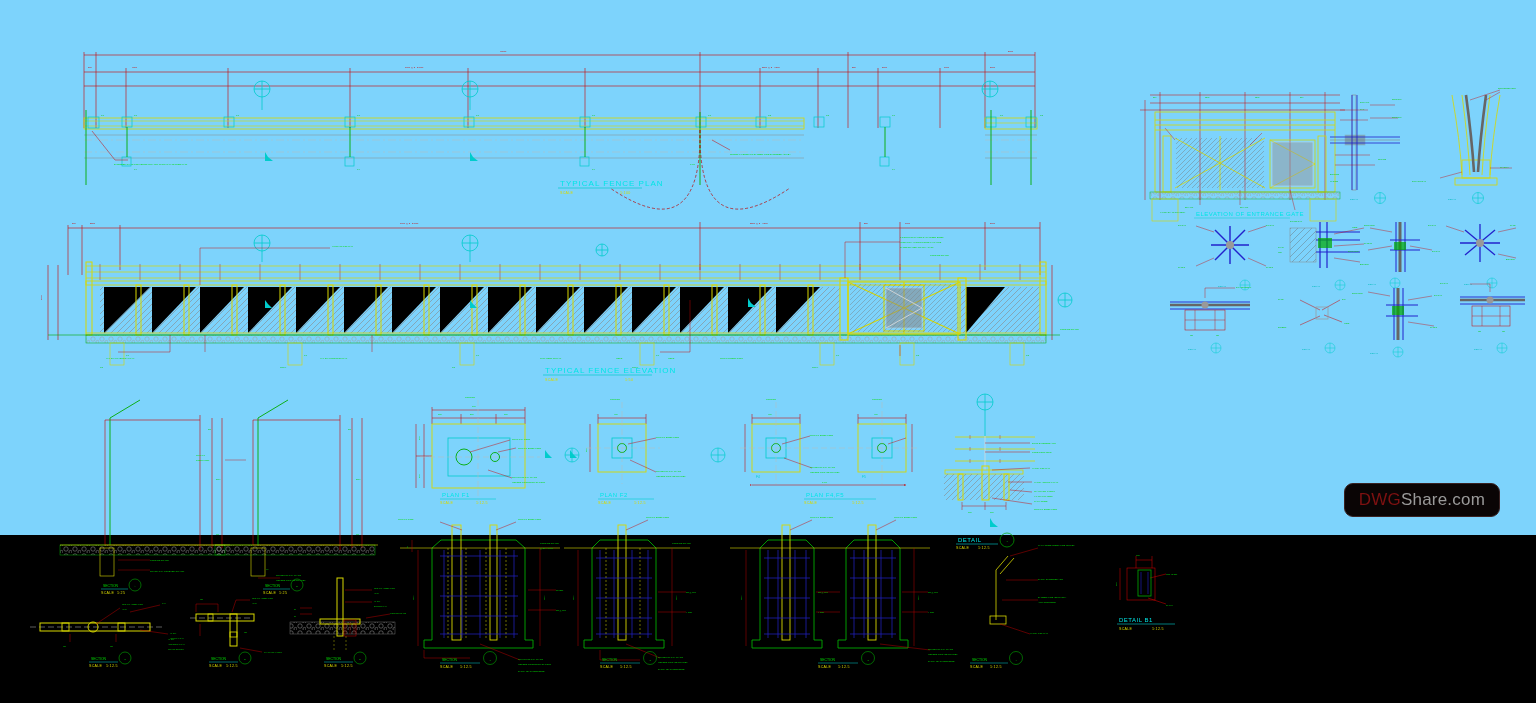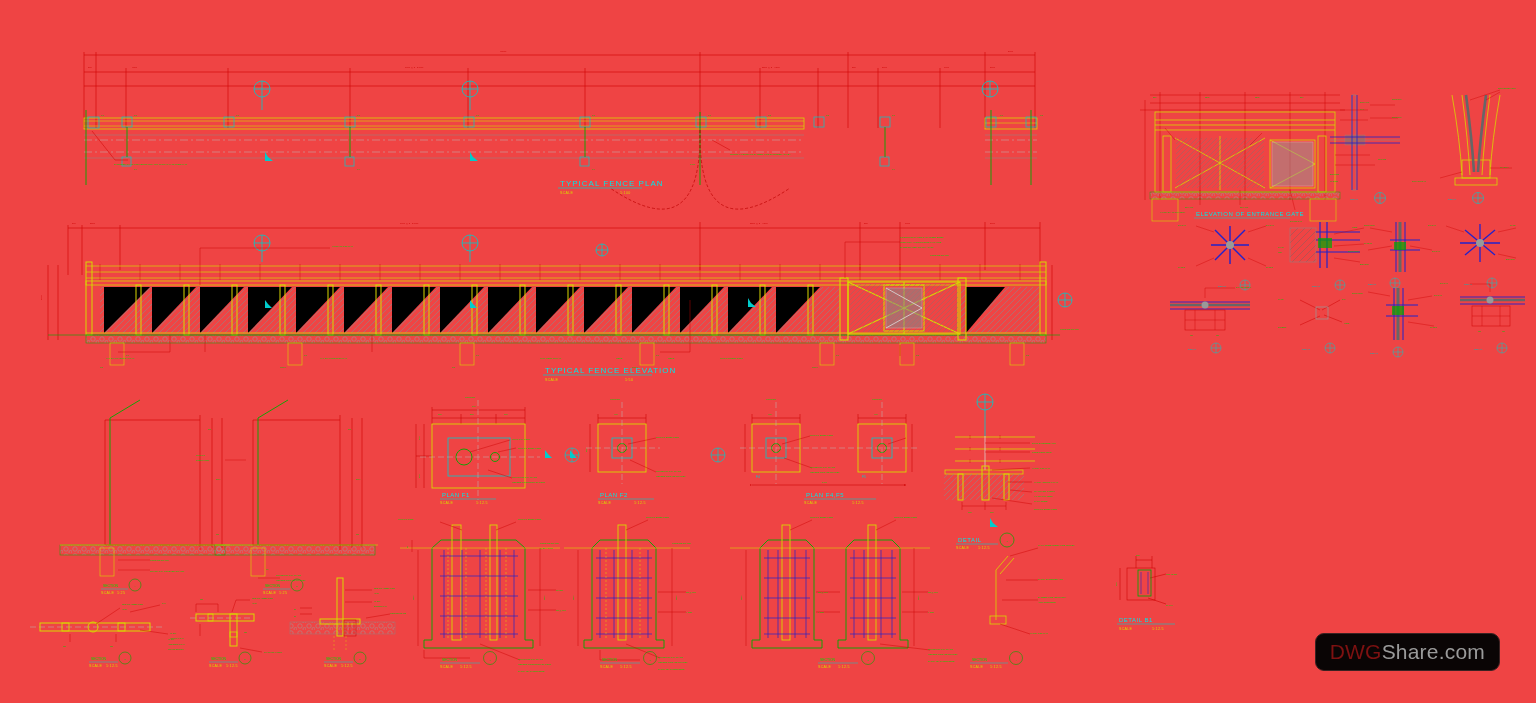--- a/index.html
+++ b/index.html
@@ -1,28 +1,28 @@
 <!DOCTYPE html>
 <html><head>
 <meta charset="utf-8">
 <style>
   html,body{margin:0;padding:0;background:#000;}
   body{width:1536px;height:703px;overflow:hidden;font-family:"Liberation Sans",sans-serif;}
-  #sheet{position:relative;width:1536px;height:703px;background:#ef4444;}
+  #sheet{position:relative;width:1536px;height:535px;background:#7dd3fc;}
   svg{position:absolute;left:0;top:0;}
   .ttl{fill:#00e5e5;font-size:8px;letter-spacing:1px;font-family:"Liberation Sans",sans-serif;}
   .ttl2{fill:#00e5e5;font-size:6px;letter-spacing:.5px;}
   .scl{fill:#d8d800;font-size:3.6px;letter-spacing:.3px;}
   .grn{fill:#00dd00;font-size:3.4px;font-family:"Liberation Sans",sans-serif;}
   .grnT{fill:#00dd00;font-size:2.2px;}
   .redS{fill:#cc0000;font-size:2.3px;}
   .cy{fill:#00cccc;font-size:3.2px;}
   .cyS{fill:#00bbbb;font-size:2.4px;}
-  #wm{position:absolute;right:36px;bottom:32px;border:1px solid #3a2222;border-radius:9px;
-      padding:6px 14px;font-size:21px;letter-spacing:.2px;background:#0a0505;}
+  #wm{position:absolute;right:36px;bottom:18px;border:1px solid #3a2222;border-radius:9px;
+      padding:6px 14px;font-size:17px;letter-spacing:.2px;background:#0a0505;}
   #wm .a{color:#7e1111;} #wm .b{color:#9a9a9a;}
 </style>
 </head>
 <body>
 
 <div id="sheet">
 
 <svg width="1536" height="703" viewBox="0 0 1536 703">
   <defs>
     <pattern id="mesh" width="6" height="6" patternUnits="userSpaceOnUse">

